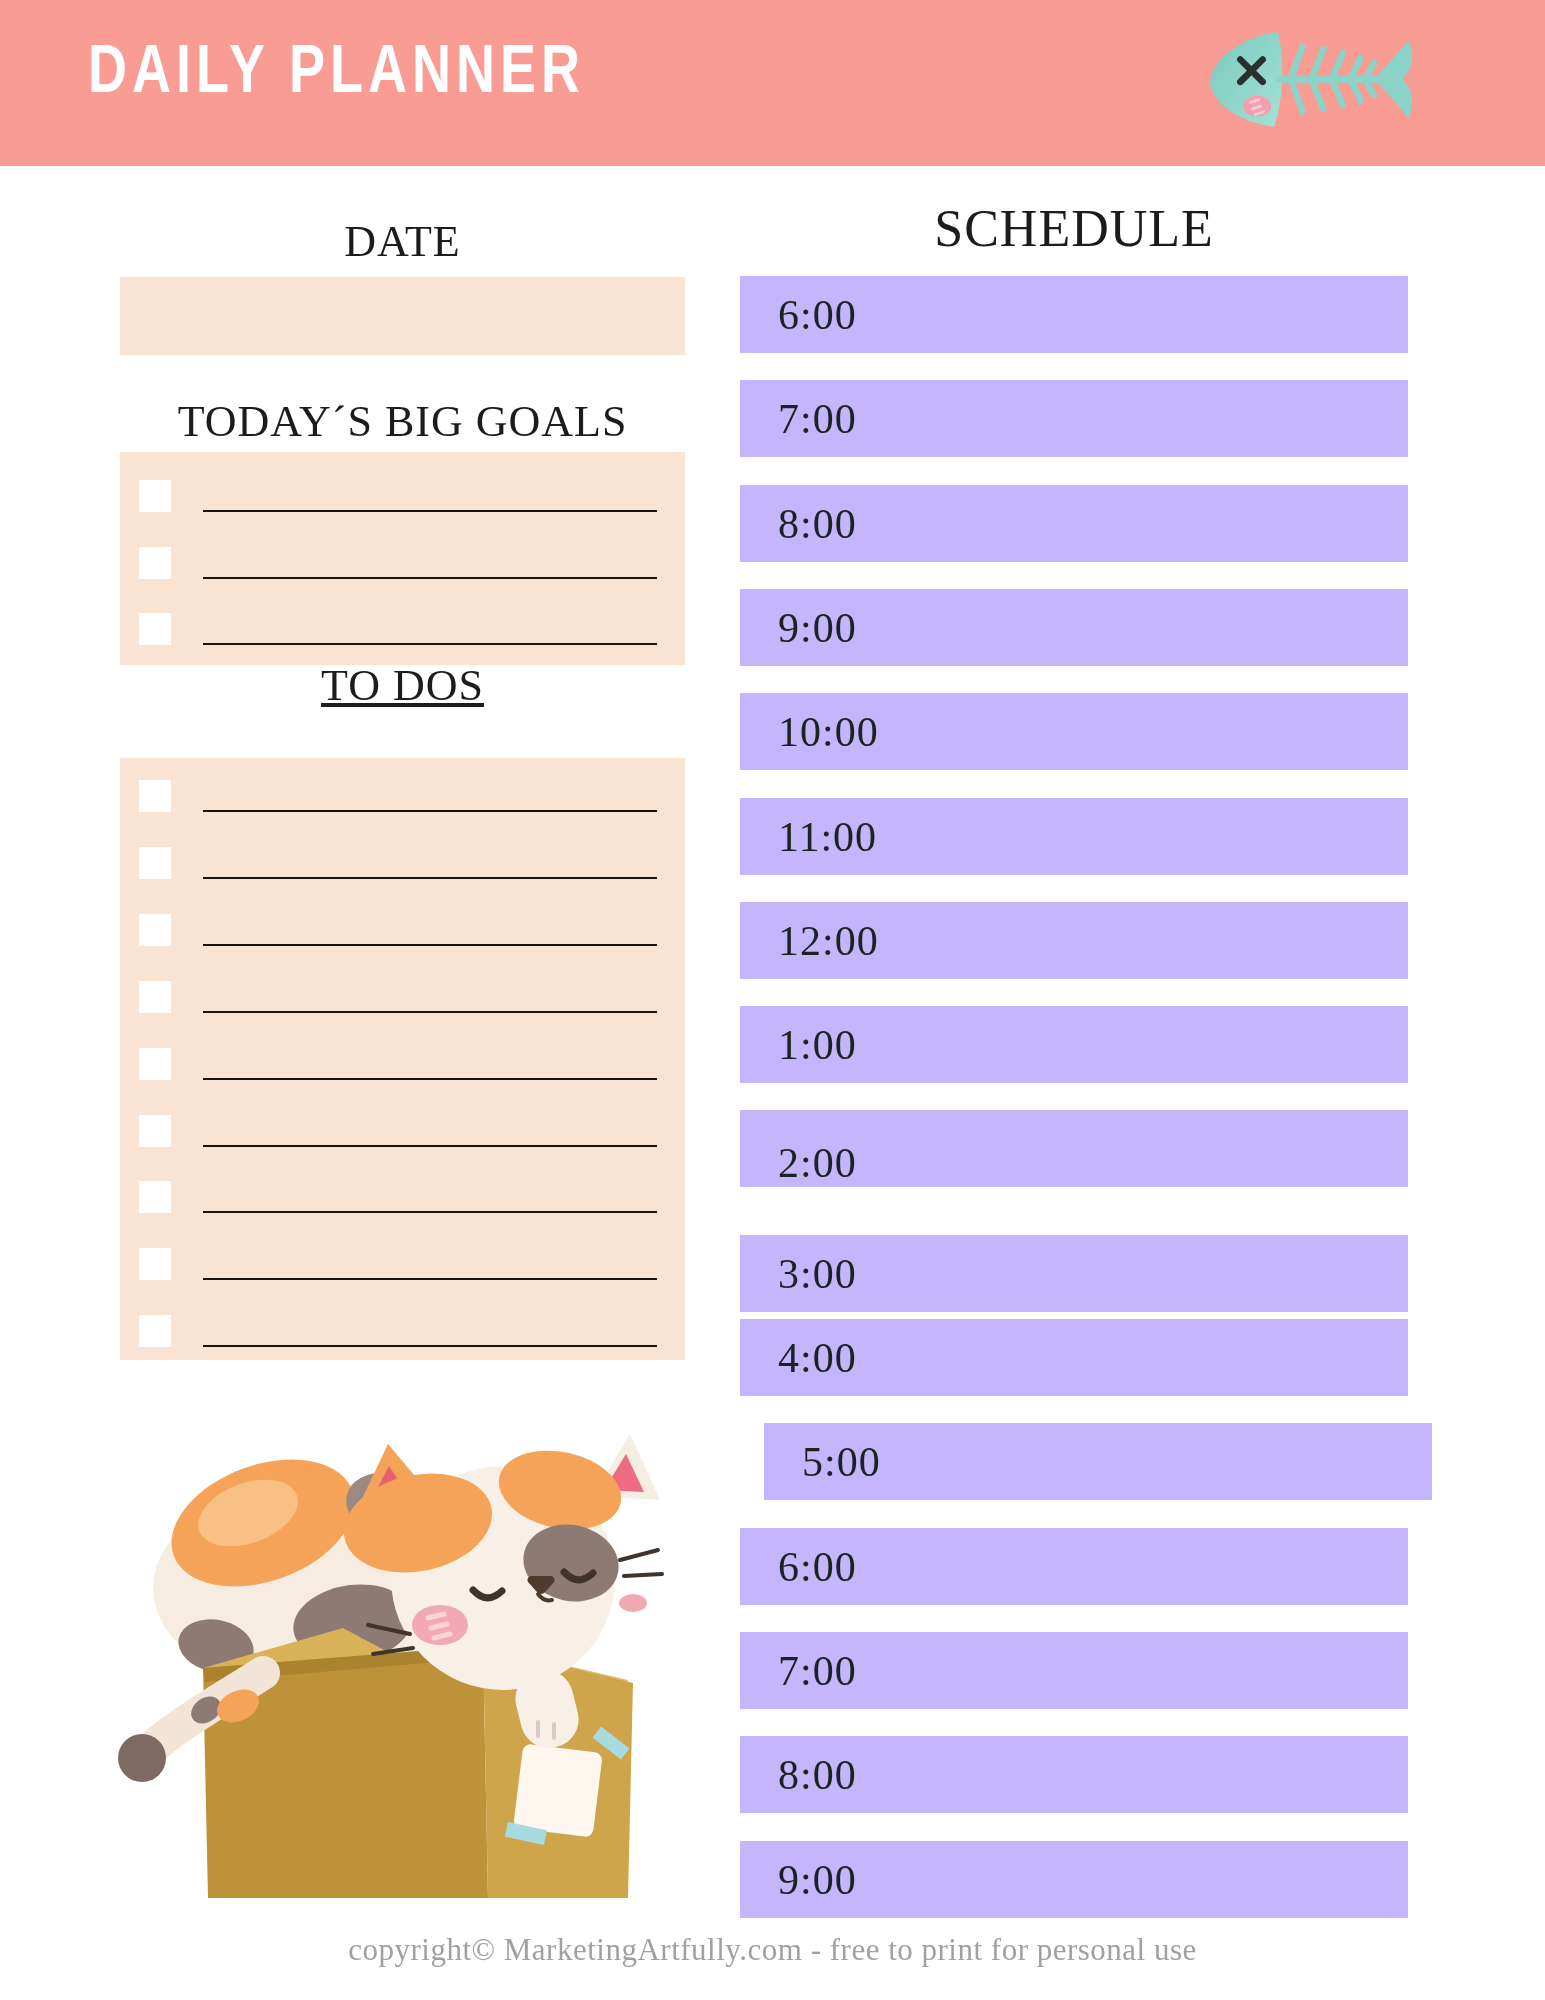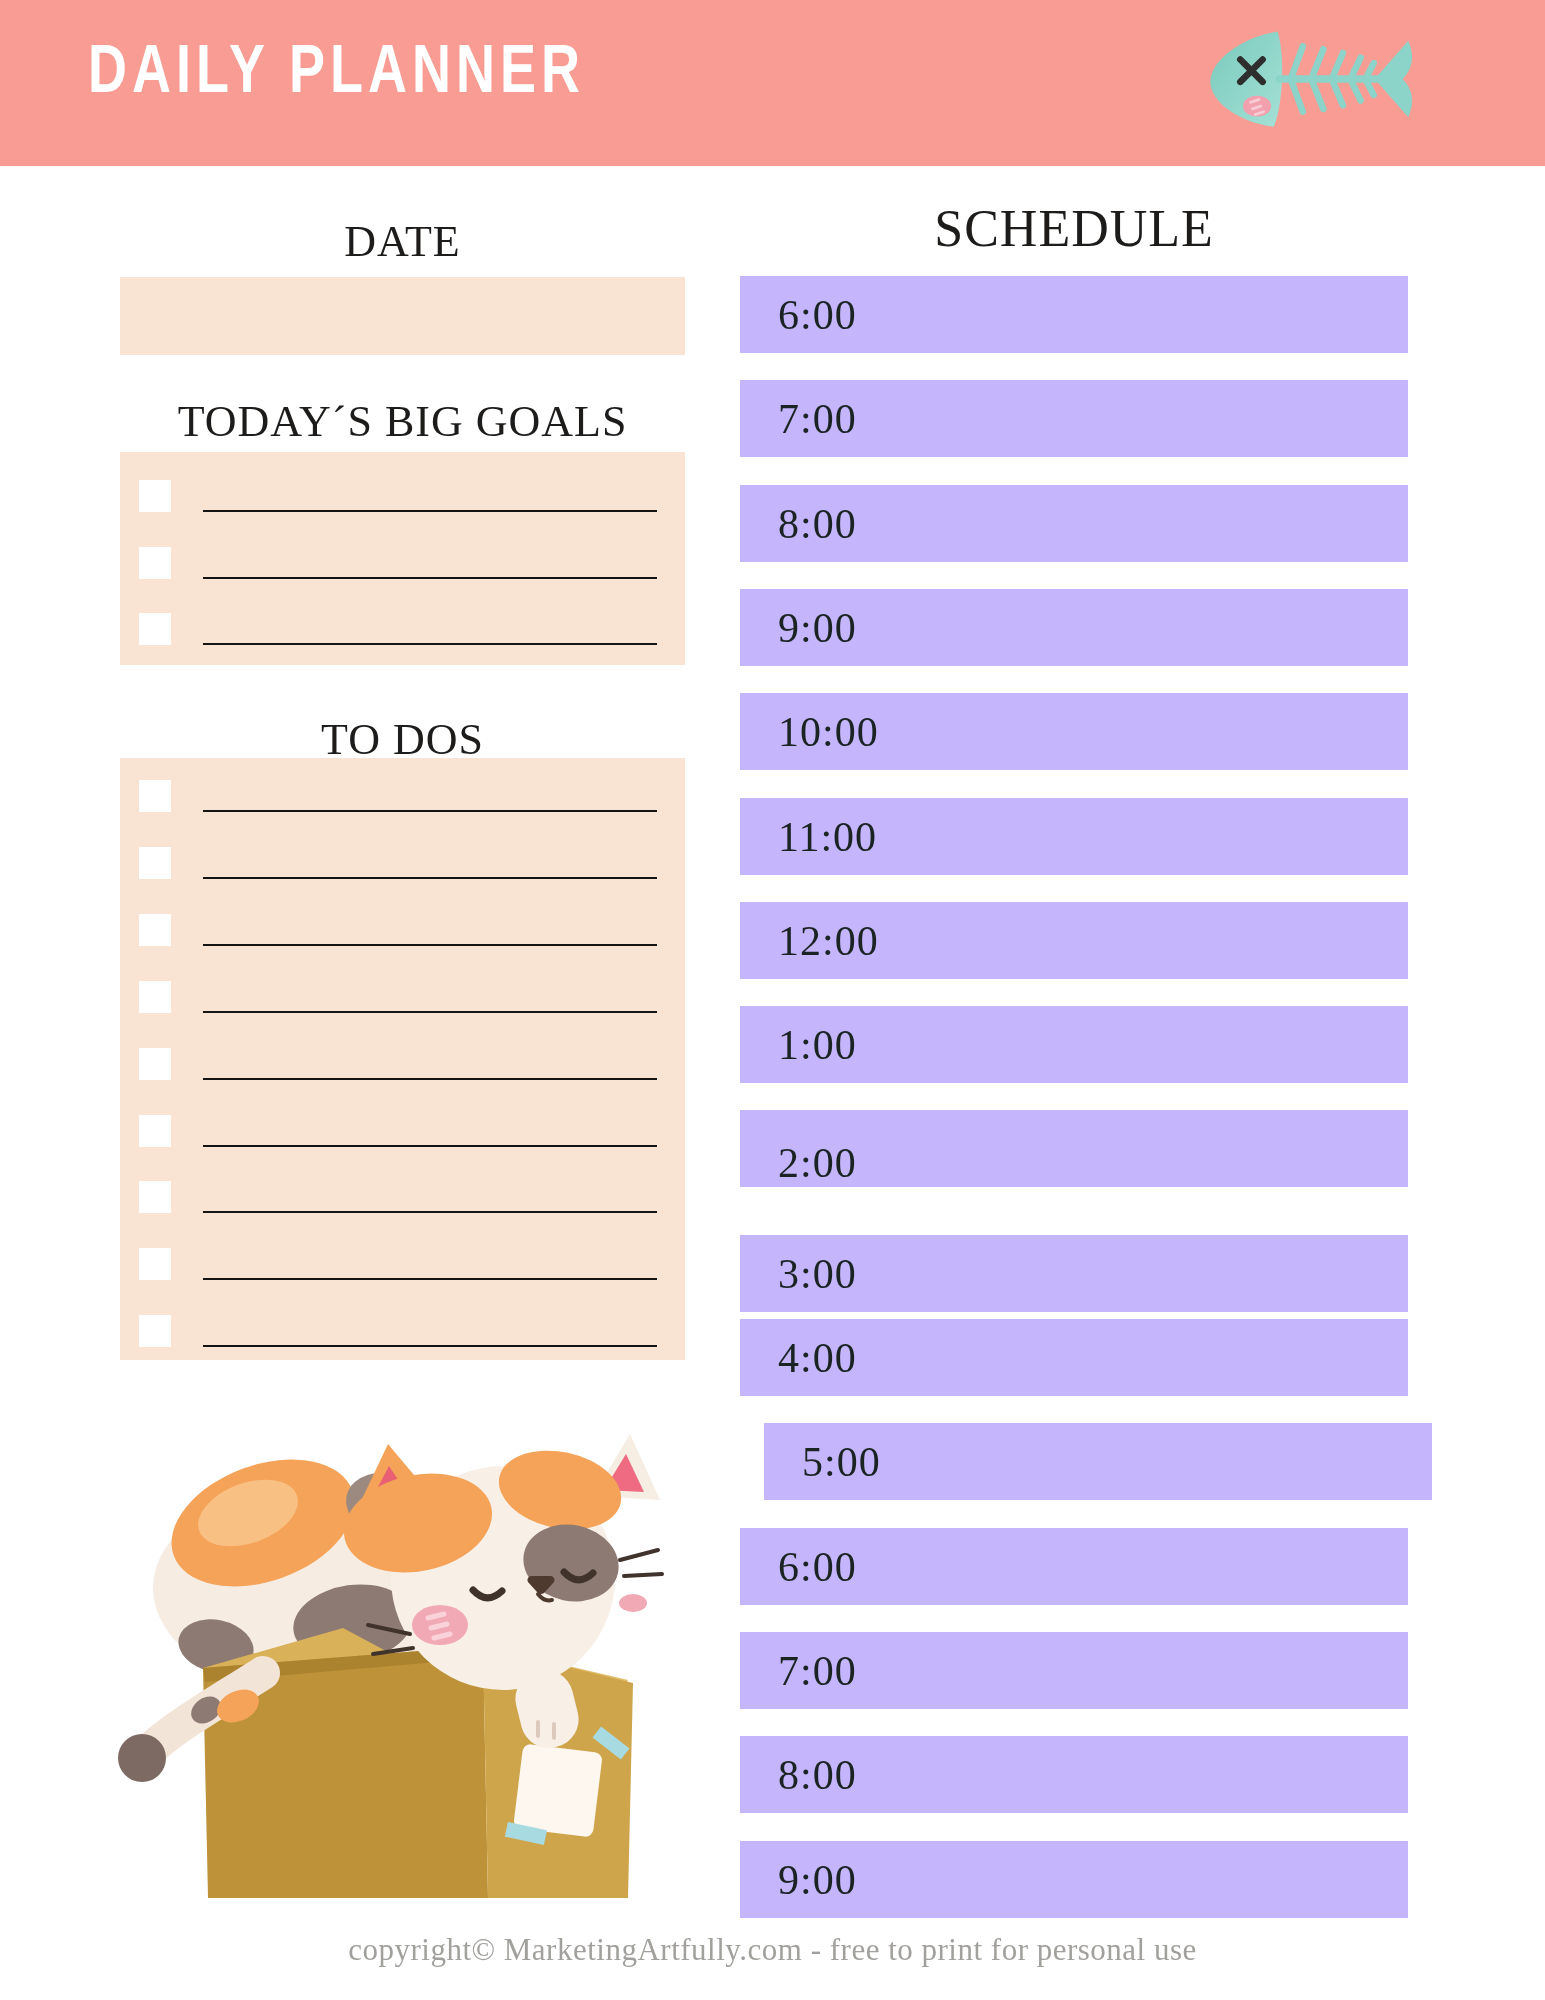--- a/index.html
+++ b/index.html
@@ -9,21 +9,21 @@
   .header{position:absolute;left:0;top:0;width:1545px;height:166px;background:#f99c93;}
   .page-title{position:absolute;left:88px;top:28px;margin:0;color:#ffffff;
       font-family:"Liberation Sans","DejaVu Sans",sans-serif;font-weight:700;
       font-size:54px;letter-spacing:5px;transform:scaleY(1.28);transform-origin:left top;}
   .fish{position:absolute;left:1193px;top:24px;width:228px;height:112px;}
   
   .col-heading{position:absolute;margin:0;color:#1d1c1a;font-weight:400;
       font-size:44px;letter-spacing:1px;text-align:center;line-height:1.1;}
   .h-date{left:120px;top:218px;width:565px;}
   .h-goals{left:100px;top:390px;width:605px;margin-top:8px;}
-  .h-todos{left:120px;top:716px;width:565px;}
+  .h-todos{left:120px;top:662px;width:565px;text-decoration:underline;}
   .h-schedule{left:740px;top:200px;width:668px;font-size:52px;}
   
   .peach{position:absolute;left:120px;width:565px;background:#f9e4d4;}
   .date-box{top:277px;height:78px;}
   .goals-box{top:452px;height:213px;}
   .todos-box{top:758px;height:602px;}
   .check-row{position:absolute;left:0;width:565px;height:32px;}
   .checkbox{position:absolute;left:19px;top:0;width:32px;height:32px;background:#ffffff;}
   .write-line{position:absolute;left:83px;right:28px;bottom:0;height:2px;background:#141414;}
   

